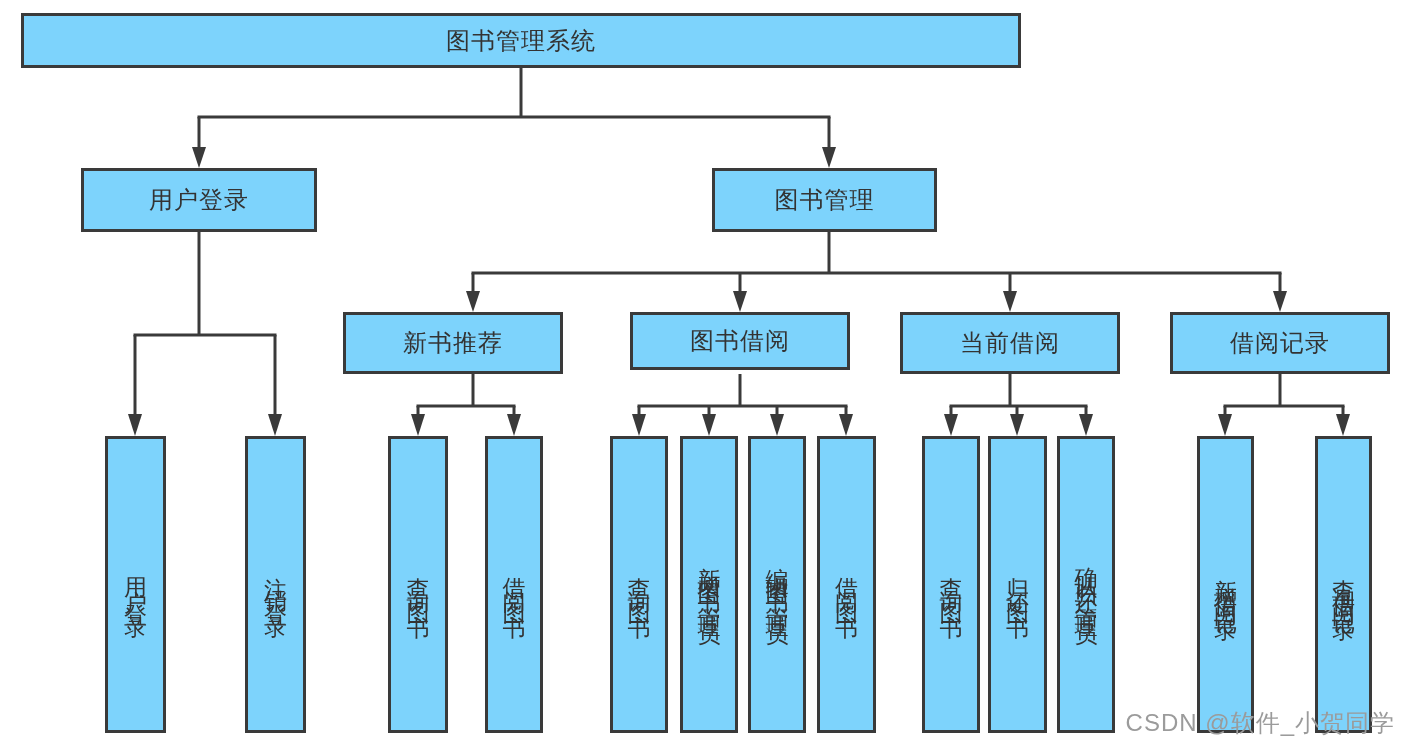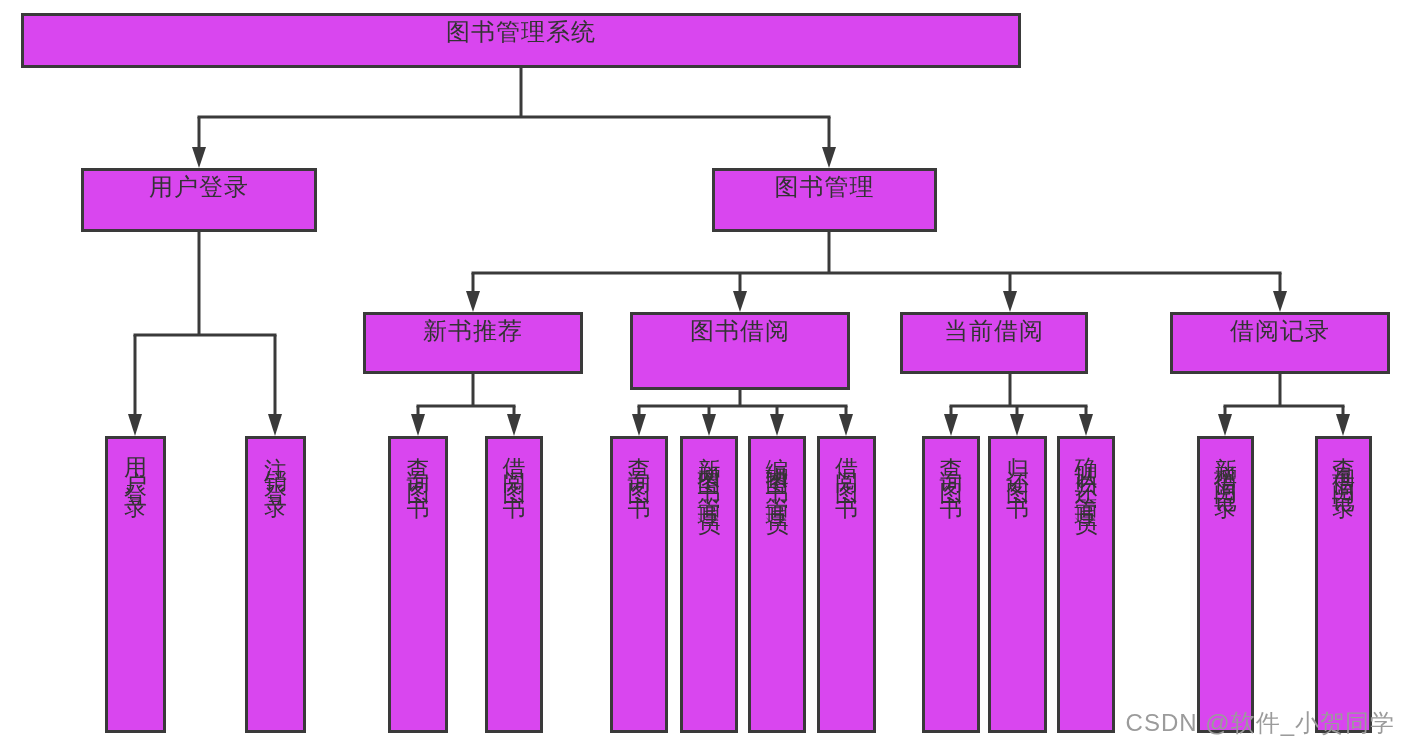--- a/index.html
+++ b/index.html
@@ -21,25 +21,25 @@
     position: absolute;
     left: 0; top: 0;
     width: 1405px; height: 747px;
     z-index: 1;
   }
   svg.connectors path { stroke: var(--line); stroke-width: 3; fill: none; }
   svg.connectors polygon { fill: var(--line); stroke: none; }
 
   .node {
     position: absolute;
-    background: #d946ef;
+    background: #7dd3fc;
     border: 3px solid var(--line);
     box-sizing: border-box;
     display: flex;
-    align-items: flex-start;
+    align-items: center;
     justify-content: center;
     z-index: 2;
   }
   .h-label {
     font-size: 24px;
     color: var(--text);
     letter-spacing: 1px;
     white-space: nowrap;
   }
   .v-label {
@@ -50,23 +50,23 @@
     line-height: 1;
   }
   .v-label.tight { letter-spacing: 8px; }
 
   
   #node-root { left: 21px; top: 13px; width: 1000px; height: 55px; }
   
   #node-user-login { left: 81px;  top: 168px; width: 236px; height: 64px; }
   #node-book-mgmt  { left: 712px; top: 168px; width: 225px; height: 64px; }
   
-  #node-new-book       { left: 363px;  top: 312px; width: 220px; height: 62px; }
-  #node-book-borrow    { left: 630px;  top: 312px; width: 220px; height: 78px; }
-  #node-current-borrow { left: 900px;  top: 312px; width: 188px; height: 62px; }
+  #node-new-book       { left: 343px;  top: 312px; width: 220px; height: 62px; }
+  #node-book-borrow    { left: 630px;  top: 312px; width: 220px; height: 58px; }
+  #node-current-borrow { left: 900px;  top: 312px; width: 220px; height: 62px; }
   #node-borrow-record  { left: 1170px; top: 312px; width: 220px; height: 62px; }
   
   .leaf { top: 436px; height: 297px; }
   #leaf-g1c1 { left: 105px;  width: 61px; }
   #leaf-g1c2 { left: 245px;  width: 61px; }
   #leaf-g2c1 { left: 388px;  width: 60px; }
   #leaf-g2c2 { left: 485px;  width: 58px; }
   #leaf-g3c1 { left: 610px;  width: 58px; }
   #leaf-g3c2 { left: 680px;  width: 58px; }
   #leaf-g3c3 { left: 748px;  width: 58px; }

